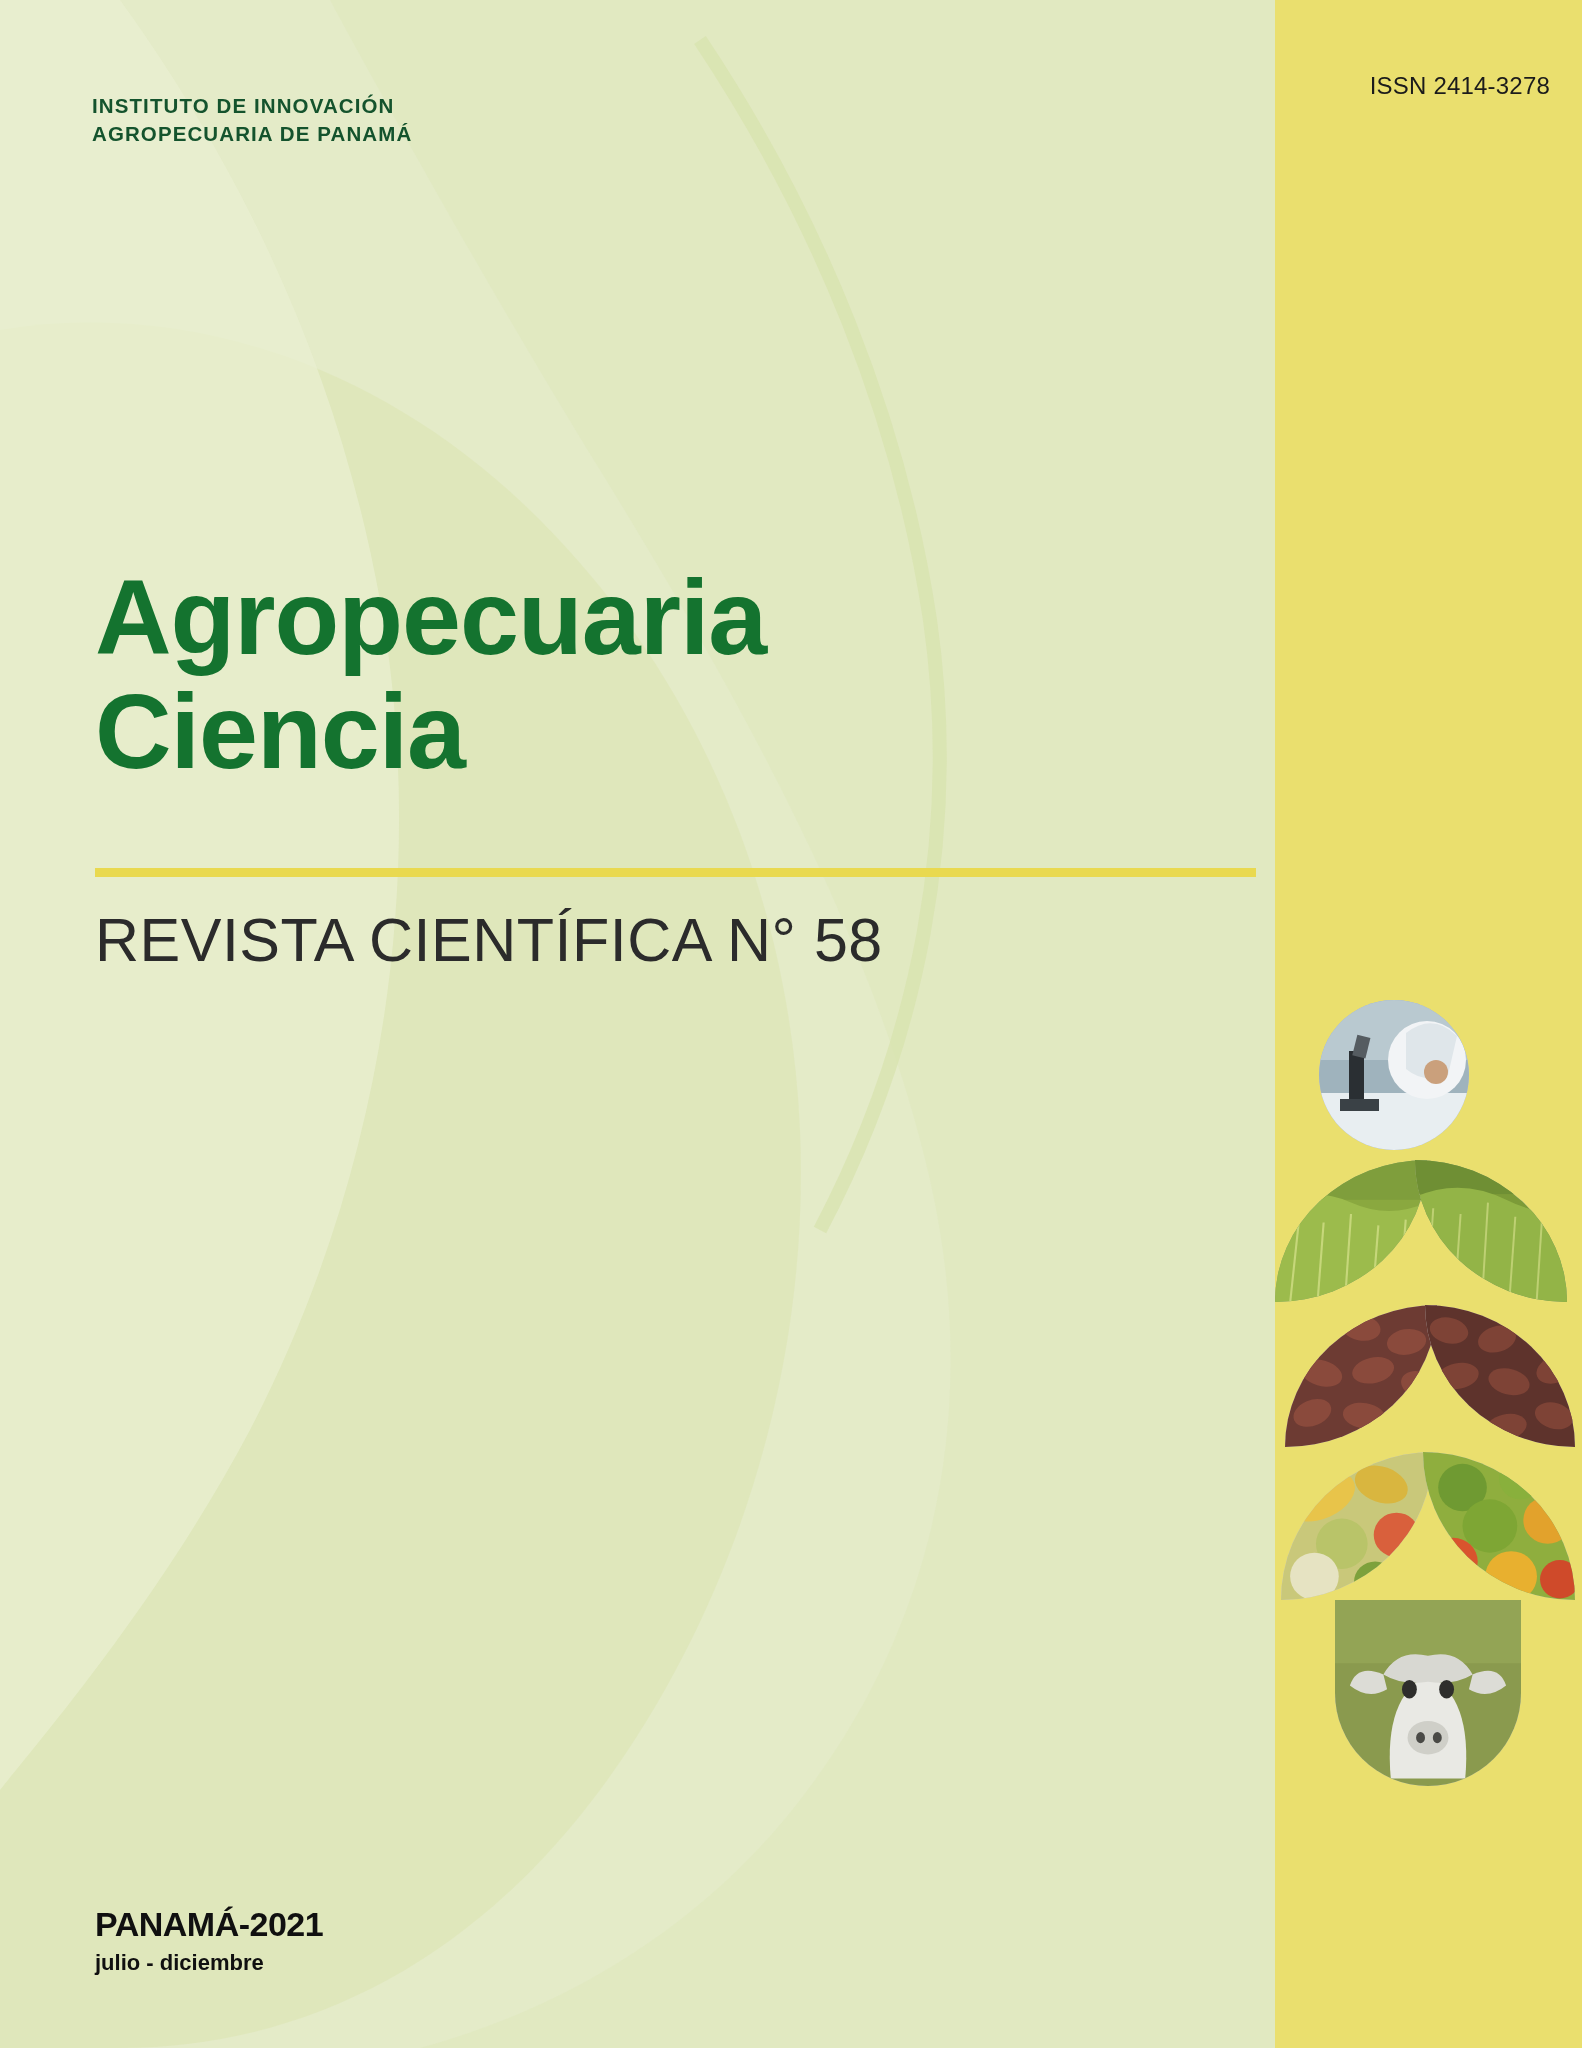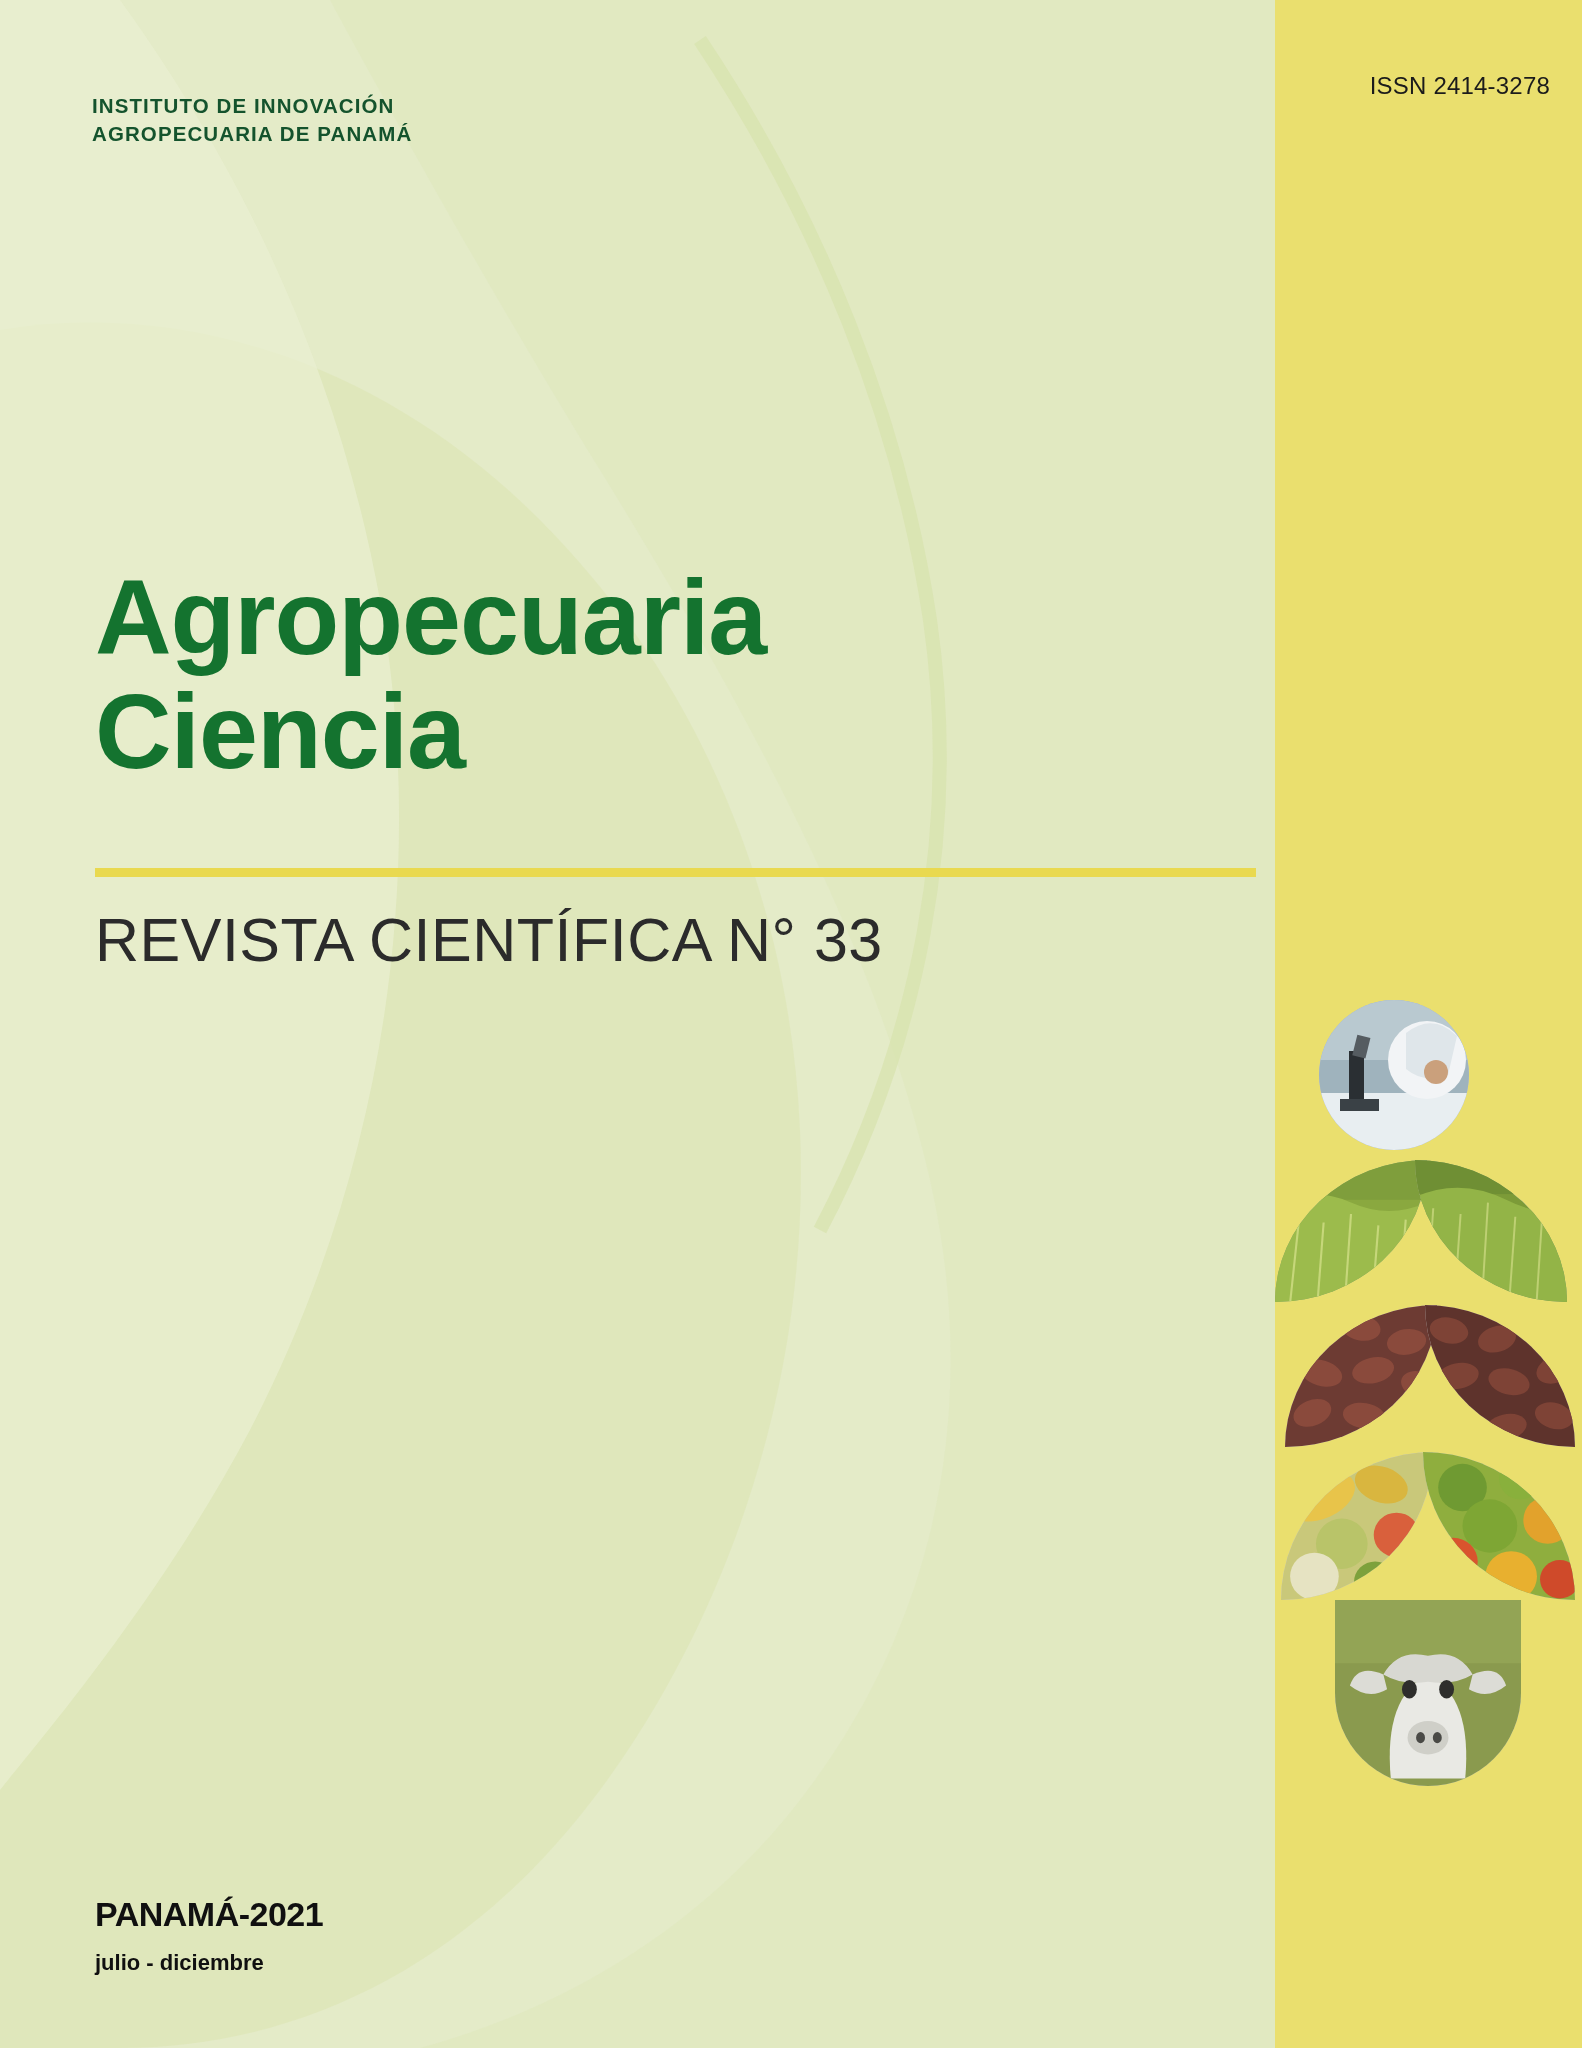--- a/index.html
+++ b/index.html
@@ -111,21 +111,21 @@
     bottom: 72px;
   }
   .place {
     font-size: 34px;
     font-weight: bold;
     color: #101010;
     letter-spacing: -0.5px;
     margin-top: 20px;
   }
   .months {
-    margin-top: 16px;
+    margin-top: 6px;
     font-size: 22px;
     font-weight: bold;
     color: #101010;
   }
 
   
   .collage {
     position: absolute;
     right: 0;
     top: 1000px;
@@ -218,21 +218,21 @@
 AGROPECUARIA DE PANAMÁ</div>
   </div>
 
   <div class="title-block">
     <div class="title-line">Agropecuaria</div>
     <div class="title-line">Ciencia</div>
   </div>
 
   <div class="rule"></div>
 
-  <div class="subtitle">REVISTA CIENTÍFICA N° 33</div>
+  <div class="subtitle">REVISTA CIENTÍFICA N° 58</div>
 
   <div class="place-block">
     <div class="place">PANAMÁ-2021</div>
     <div class="months">julio - diciembre</div>
   </div>
 
   <div class="collage">
 
     <div class="photo photo-circle">
       <svg class="inner" viewBox="0 0 100 100" preserveAspectRatio="none">

